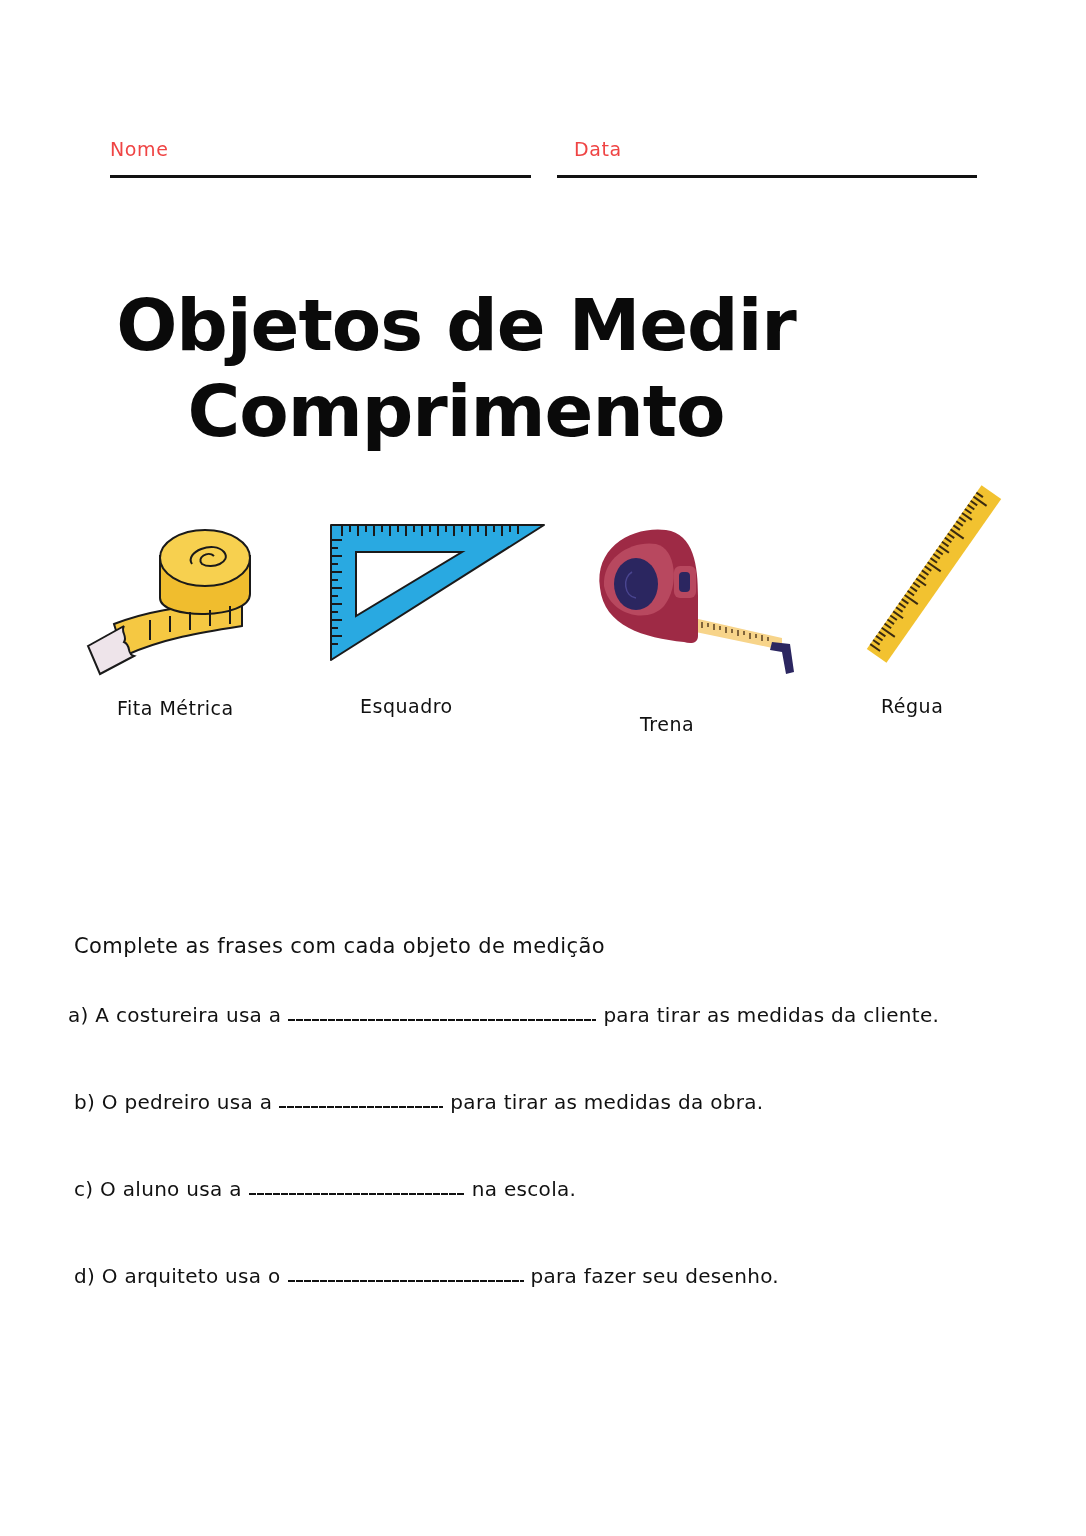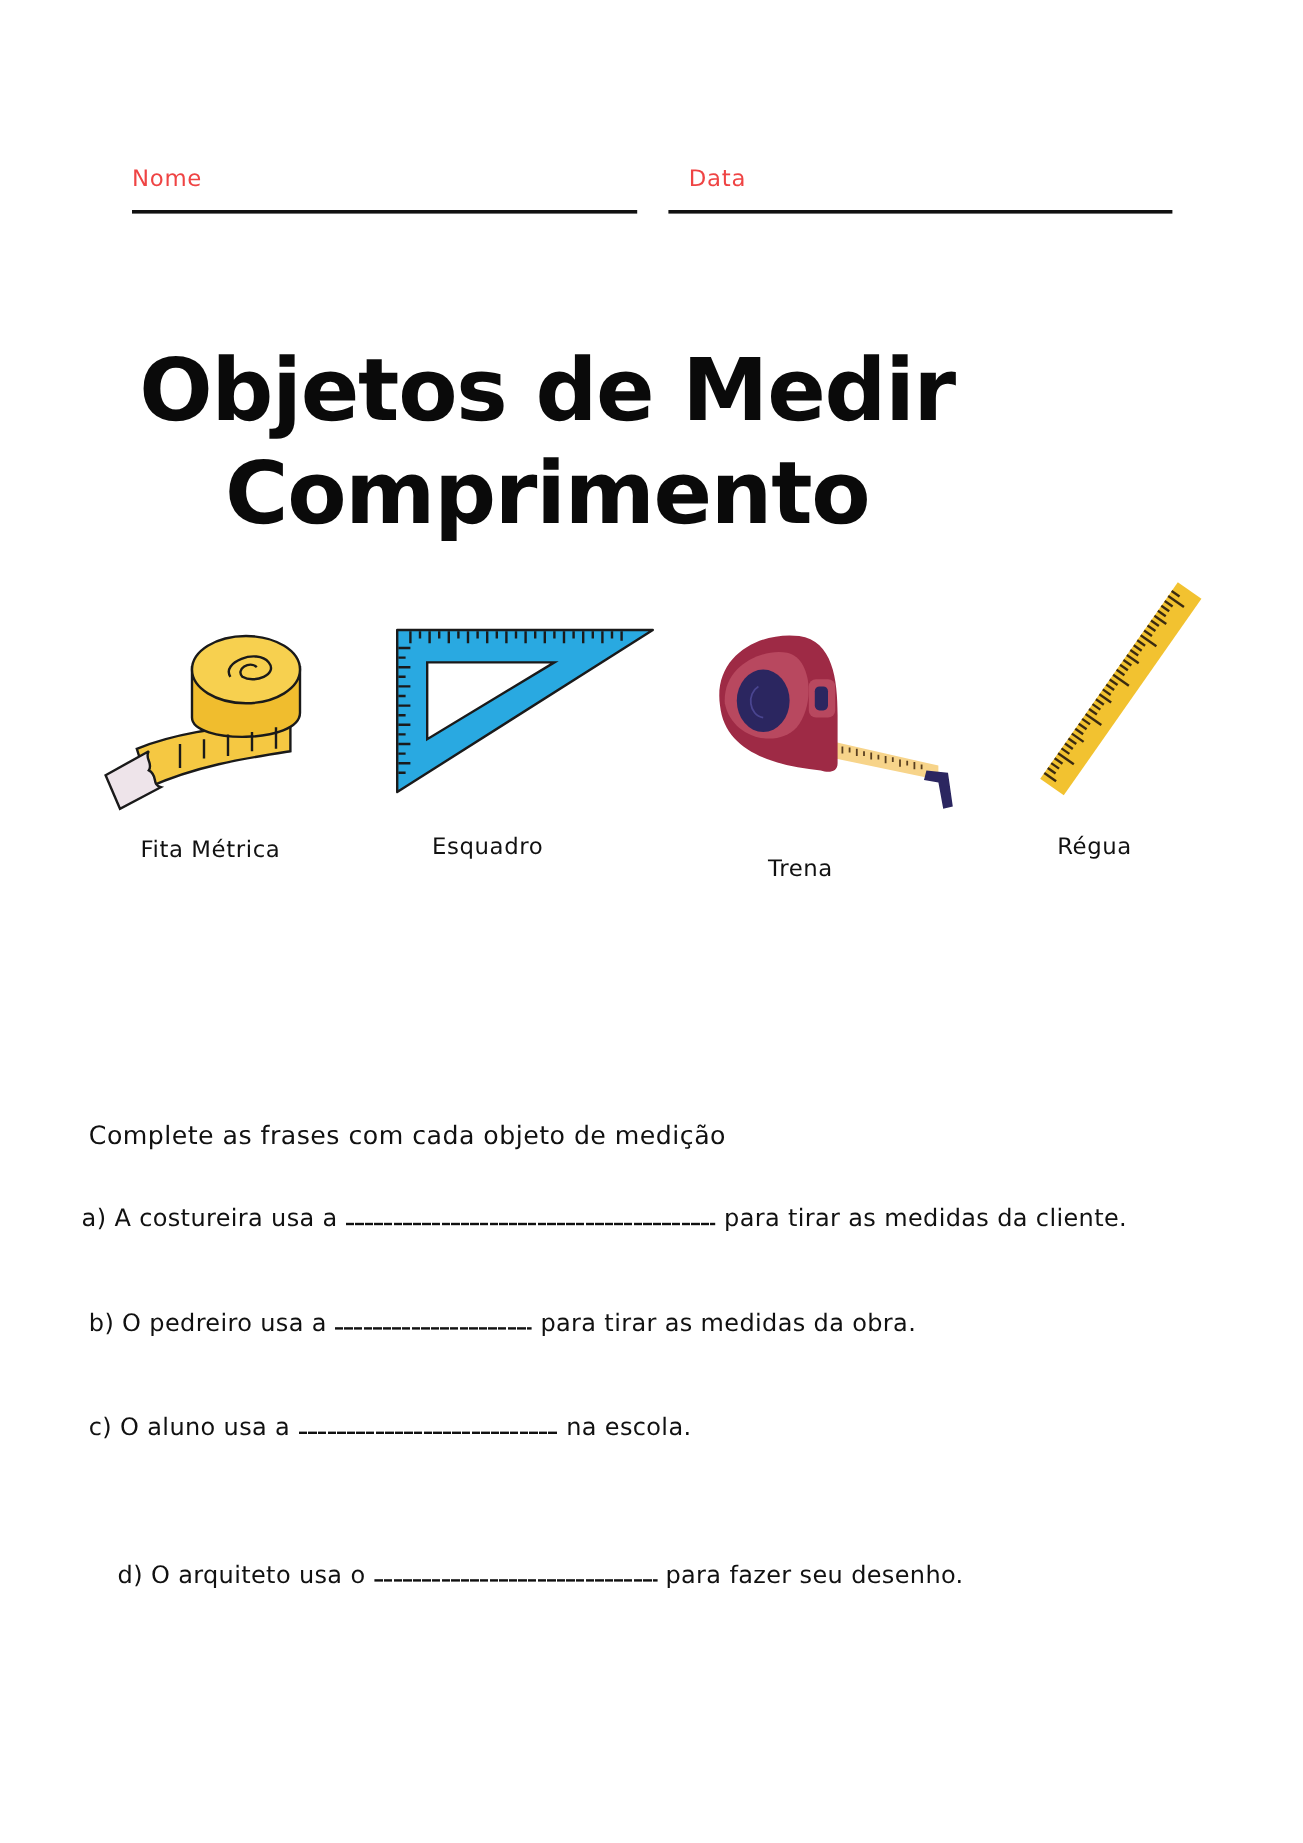--- a/index.html
+++ b/index.html
@@ -198,17 +198,17 @@
   <span class="blank" style="width:164px;"></span>
   <span>para tirar as medidas da obra.</span>
 </div>
 
 <div class="sentence" style="top:1177px; left:74px;">
   <span>c) O aluno usa a</span>
   <span class="blank" style="width:216px;"></span>
   <span>na escola.</span>
 </div>
 
-<div class="sentence" style="top:1300px; left:74px;margin-left:24px;">
+<div class="sentence" style="top:1264px; left:74px;">
   <span>d) O arquiteto usa o</span>
   <span class="blank" style="width:236px;"></span>
   <span>para fazer seu desenho.</span>
 </div>
 
 </body></html>

